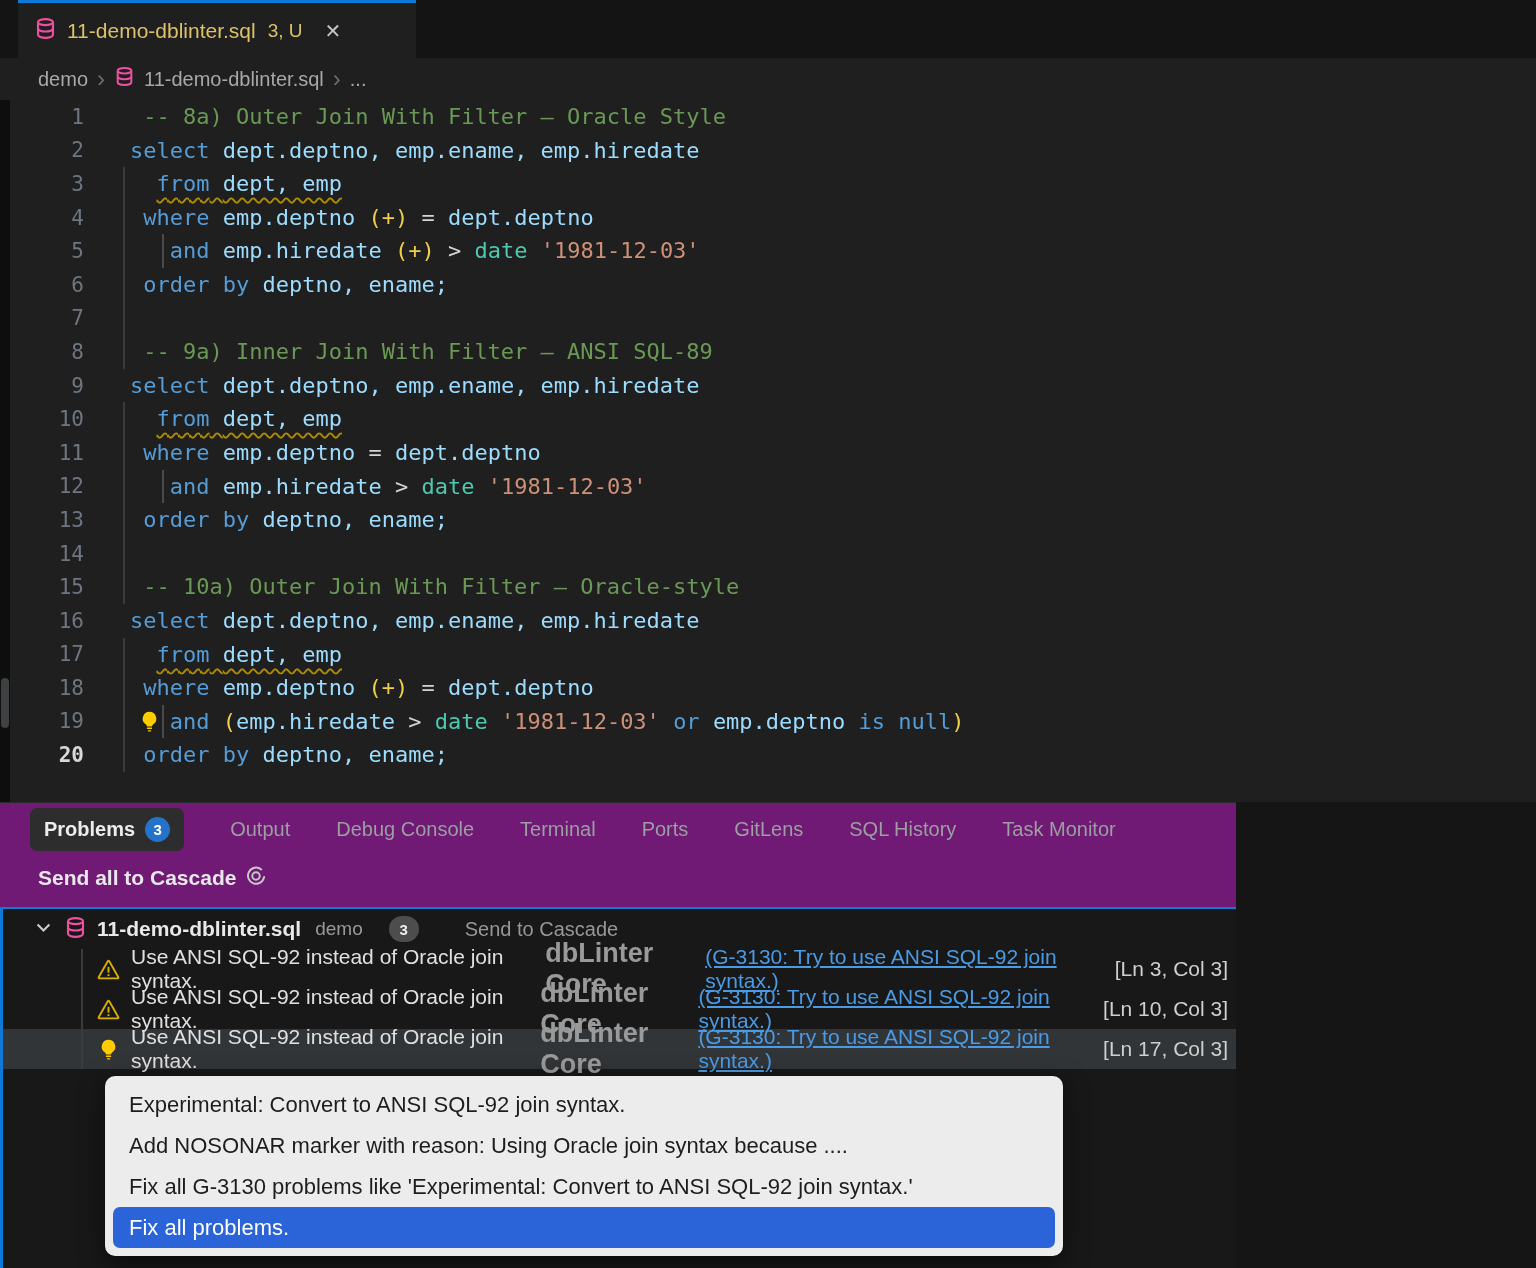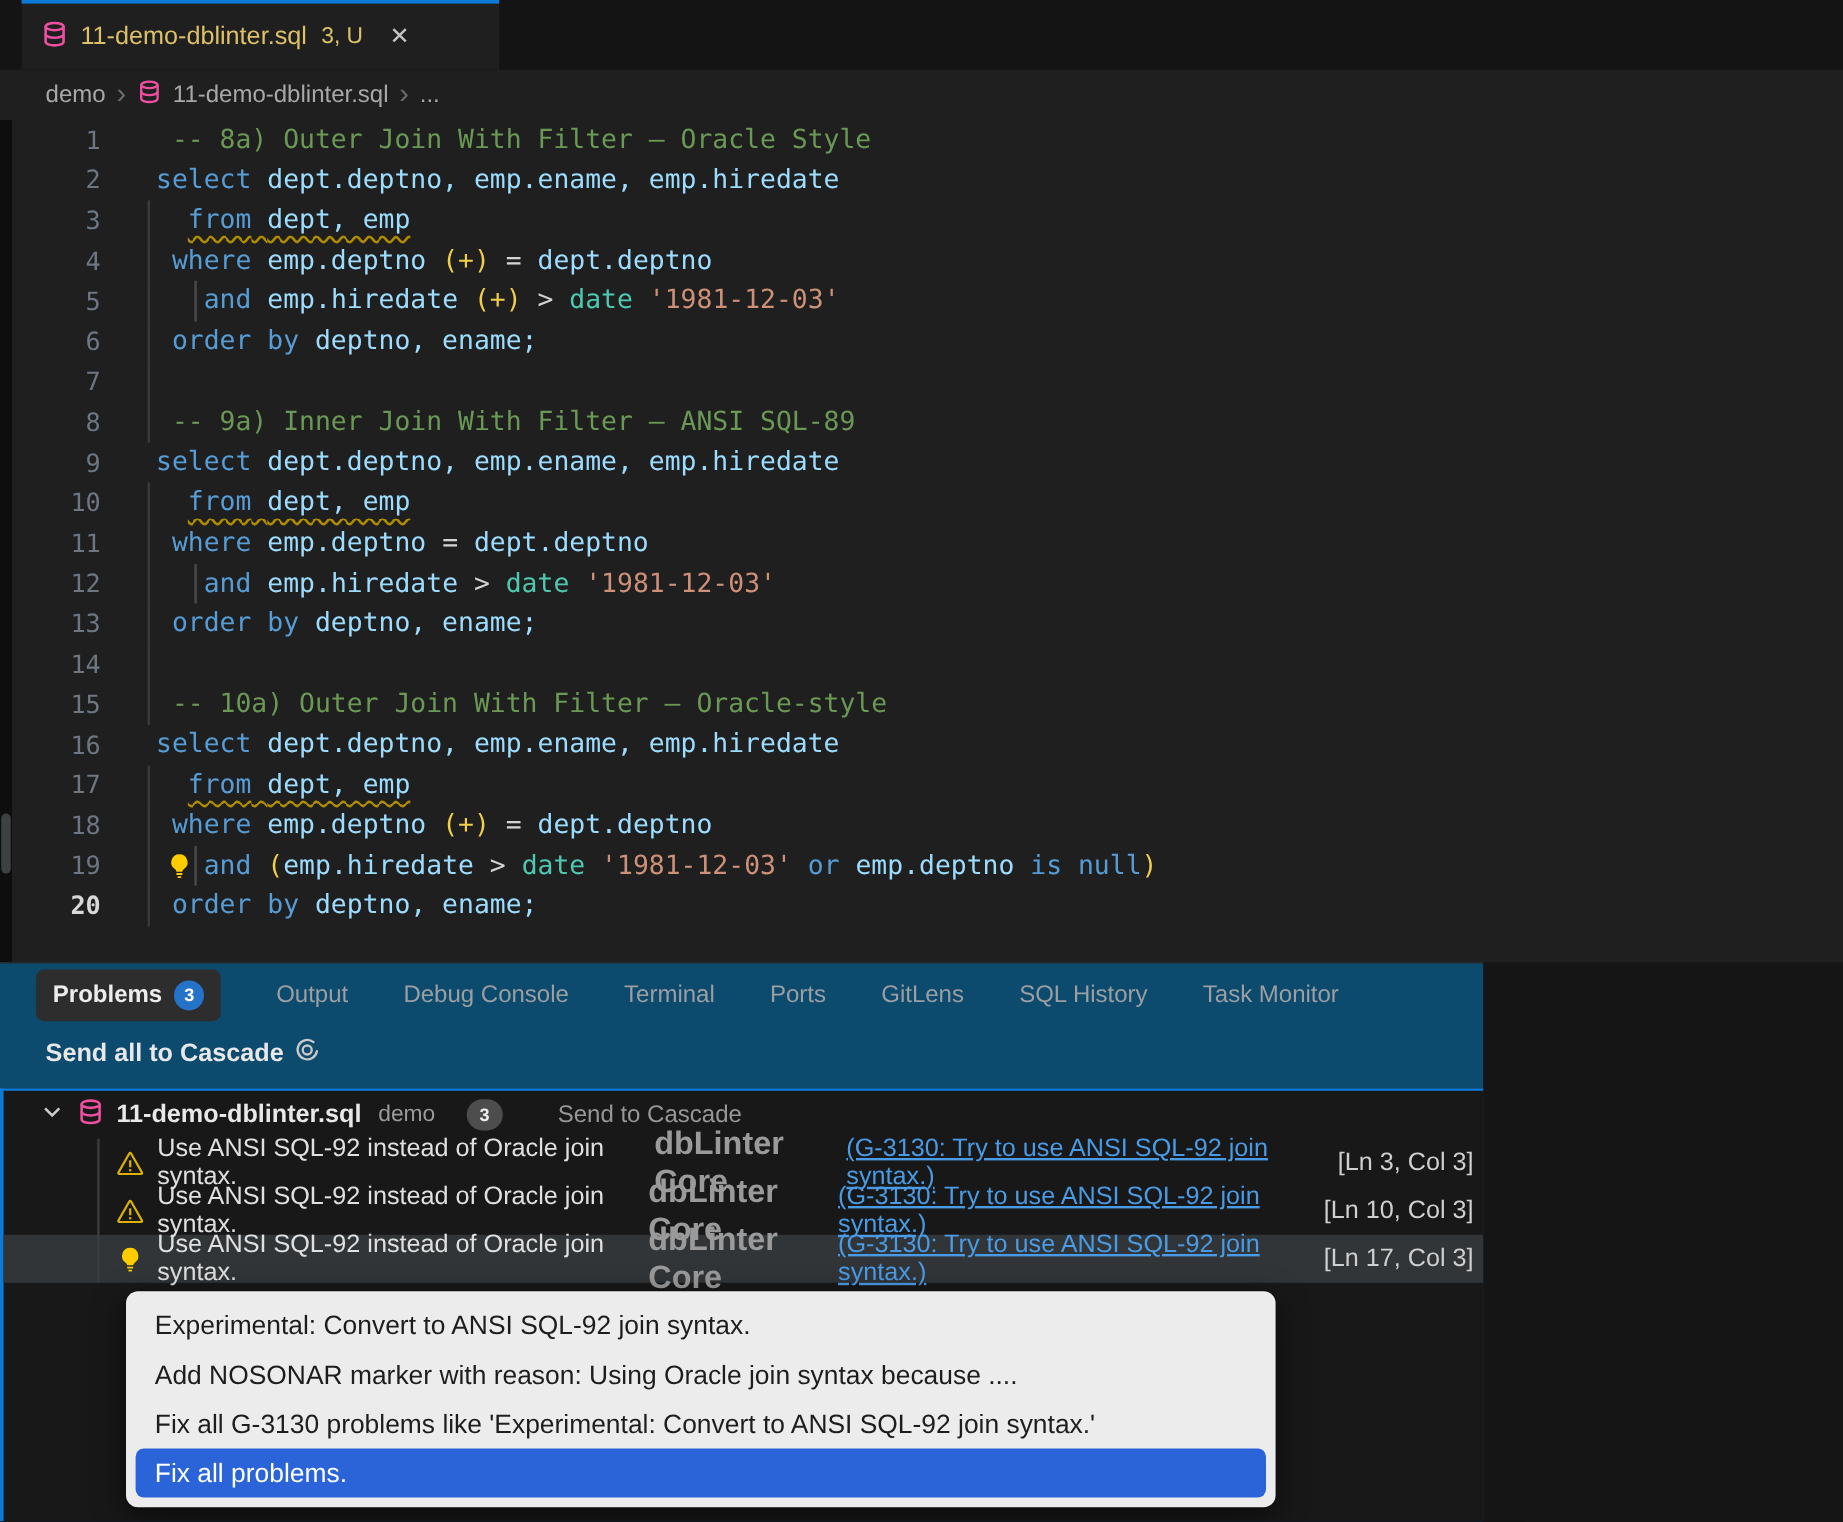--- a/index.html
+++ b/index.html
@@ -32,21 +32,21 @@
   .pl { color:#d4d4d4; } .op { color:var(--op); }
   .kw { color:var(--kw); } .id { color:var(--id);text-align:center; } .br { color:var(--br); }
   .ty { color:var(--ty); } .st { color:var(--st); } .cm { color:var(--cm); }
   .sq { text-decoration-line:underline; text-decoration-style:wavy; text-decoration-color:var(--squiggle);
         text-decoration-thickness:1.6px; text-underline-offset:6px; }
   .guide1 { position:absolute; left:123px; top:0; bottom:0; width:1.5px; background:#3a3a3a; }
   .guide2 { position:absolute; left:162px; top:0; bottom:0; width:1.5px; background:#4a4a4a; }
   .line-bulb { position:absolute; left:138px; top:5px; width:23px; height:23px; }
 
   
-  .panel { position:absolute; left:0; top:802px; width:1236px; height:466px; background:#0c4a6e; border-top:1px solid #2a2a2a; }
+  .panel { position:absolute; left:0; top:802px; width:1236px; height:466px; background:#701a75; border-top:1px solid #2a2a2a; }
   .panel-tabs { display:flex; align-items:center; height:52px; padding-left:30px; gap:46px; }
   .ptab { color:#9b9fa1; font-size:20px; cursor:pointer; display:flex; align-items:center; gap:10px; }
   .ptab.active { background:#2d2d2d; color:#ededed; font-weight:bold; border-radius:7px; padding:9px 14px; }
   .pbadge { background:var(--badge-blue); color:#fff; width:25px; height:25px; border-radius:50%;
             font-size:15px; font-weight:bold; display:flex; align-items:center; justify-content:center; }
   .send-row { display:flex; align-items:center; height:46px; padding-left:38px; gap:8px;
               color:#e8e8e8; font-size:21px; font-weight:bold; cursor:pointer; }
 
   .problems-view { position:absolute; left:0; top:104px; right:0; bottom:0; background:#181818;
                    border-top:2.5px solid var(--accent); border-left:3px solid var(--accent); }

